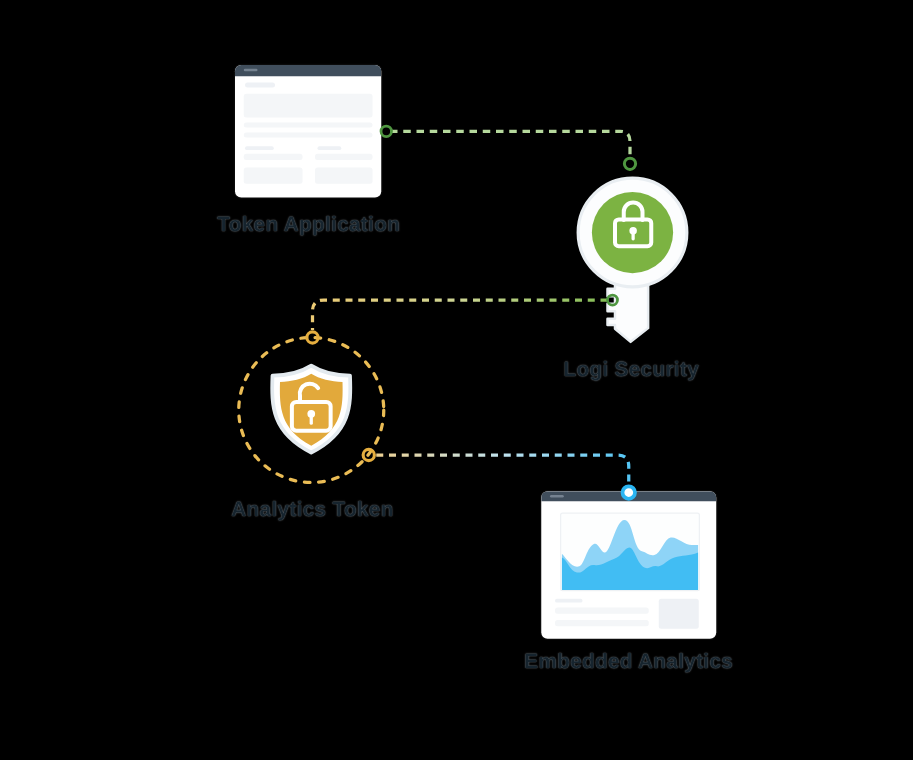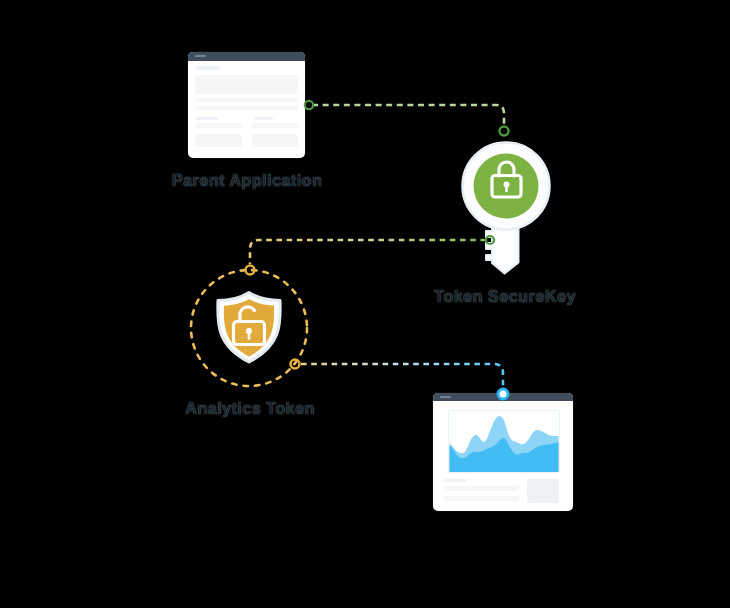--- a/index.html
+++ b/index.html
@@ -117,17 +117,18 @@
     </g>
 
     <circle cx="309" cy="105" r="4.2" fill="none" style="stroke:var(--green_ring,#4f9640)" stroke-width="2.2"></circle>
     <circle cx="504" cy="131" r="4.5" fill="none" style="stroke:var(--green_ring,#4f9640)" stroke-width="2.4"></circle>
     <circle cx="490" cy="240" r="4" fill="none" style="stroke:var(--green_ring,#4f9640)" stroke-width="2.2"></circle>
     <circle cx="250" cy="270" r="4.5" fill="none" style="stroke:var(--gold_ring,#e5ae3f)" stroke-width="2.5"></circle>
     <circle cx="295" cy="364" r="4.5" fill="none" style="stroke:var(--gold_ring,#e5ae3f)" stroke-width="2.5"></circle>
     <circle cx="503" cy="394" r="5" fill="#ffffff" style="stroke:var(--blue,#2ab5f2)" stroke-width="3"></circle>
   </svg>
 
-  <div class="node-label" style="left:167px;top:171px;width:160px;">Parent Application</div>
-  <div class="node-label" style="left:425px;top:287px;width:160px;">Token SecureKey</div>
+  <div class="node-label" style="left:167px;top:171px;width:160px;">Token Application</div>
+  <div class="node-label" style="left:425px;top:287px;width:160px;">Logi Security</div>
   <div class="node-label" style="left:170px;top:399px;width:160px;">Analytics Token</div>
+  <div class="node-label" style="left:413px;top:520px;width:180px;">Embedded Analytics</div>
 
 </div>
 
 </body></html>

